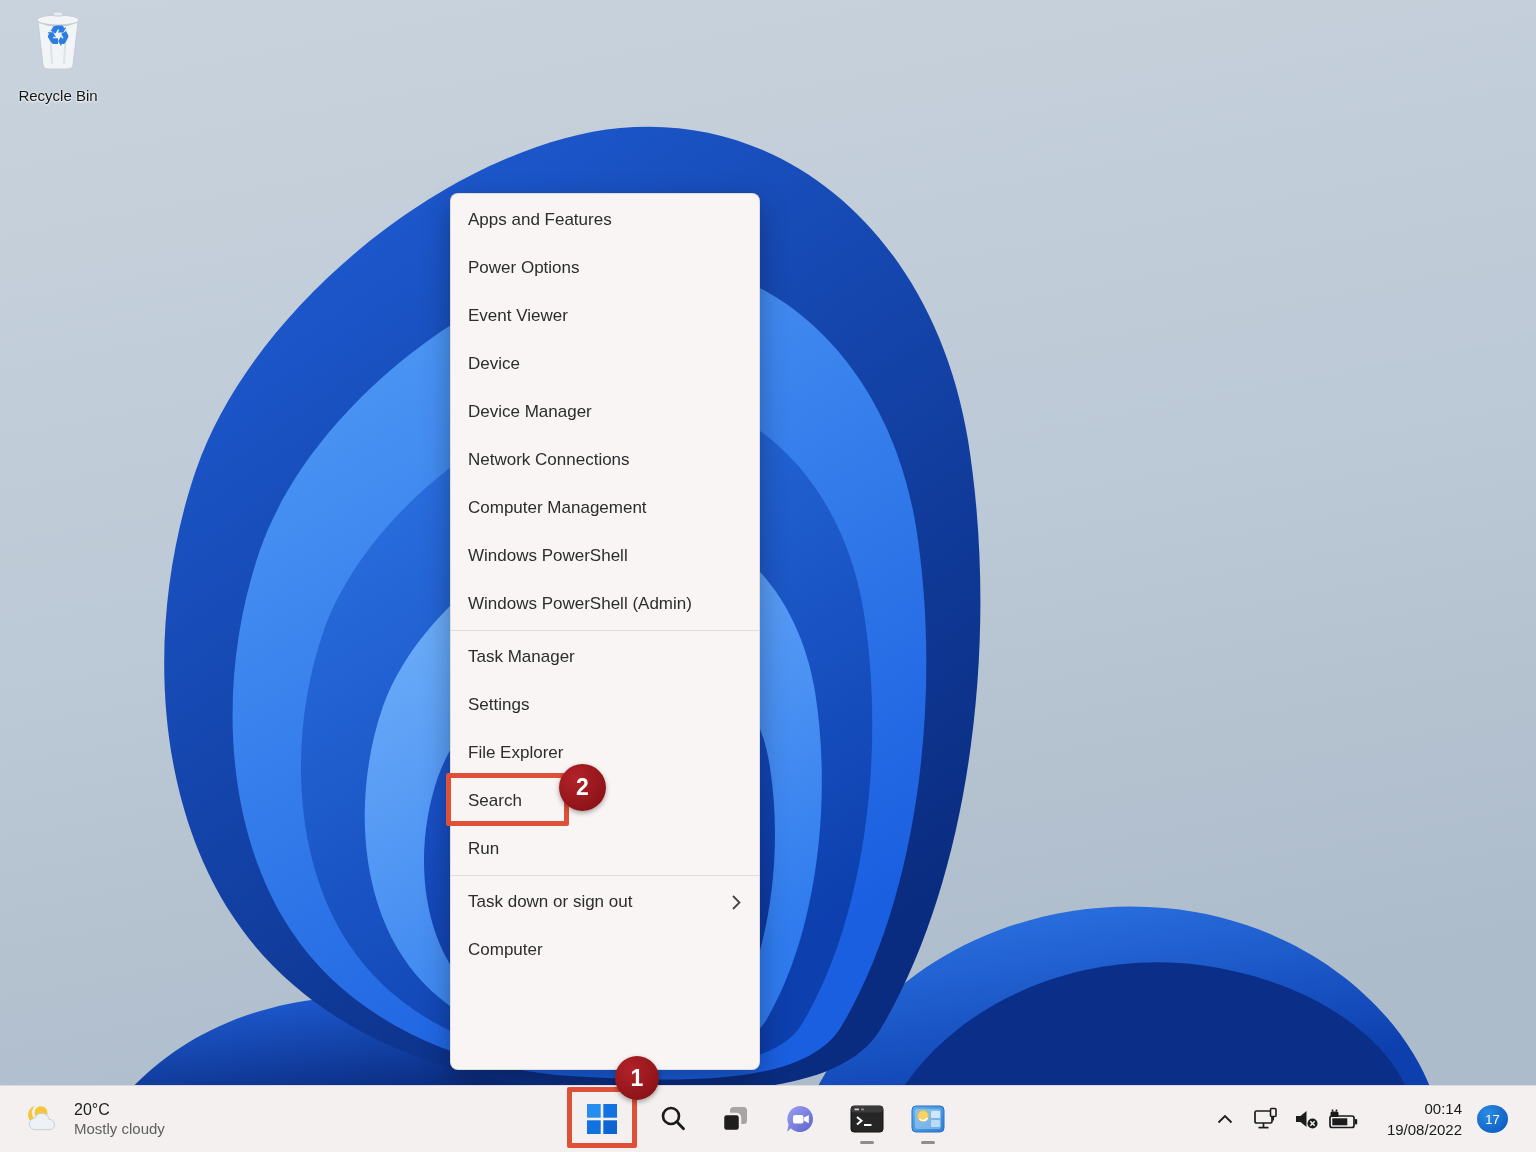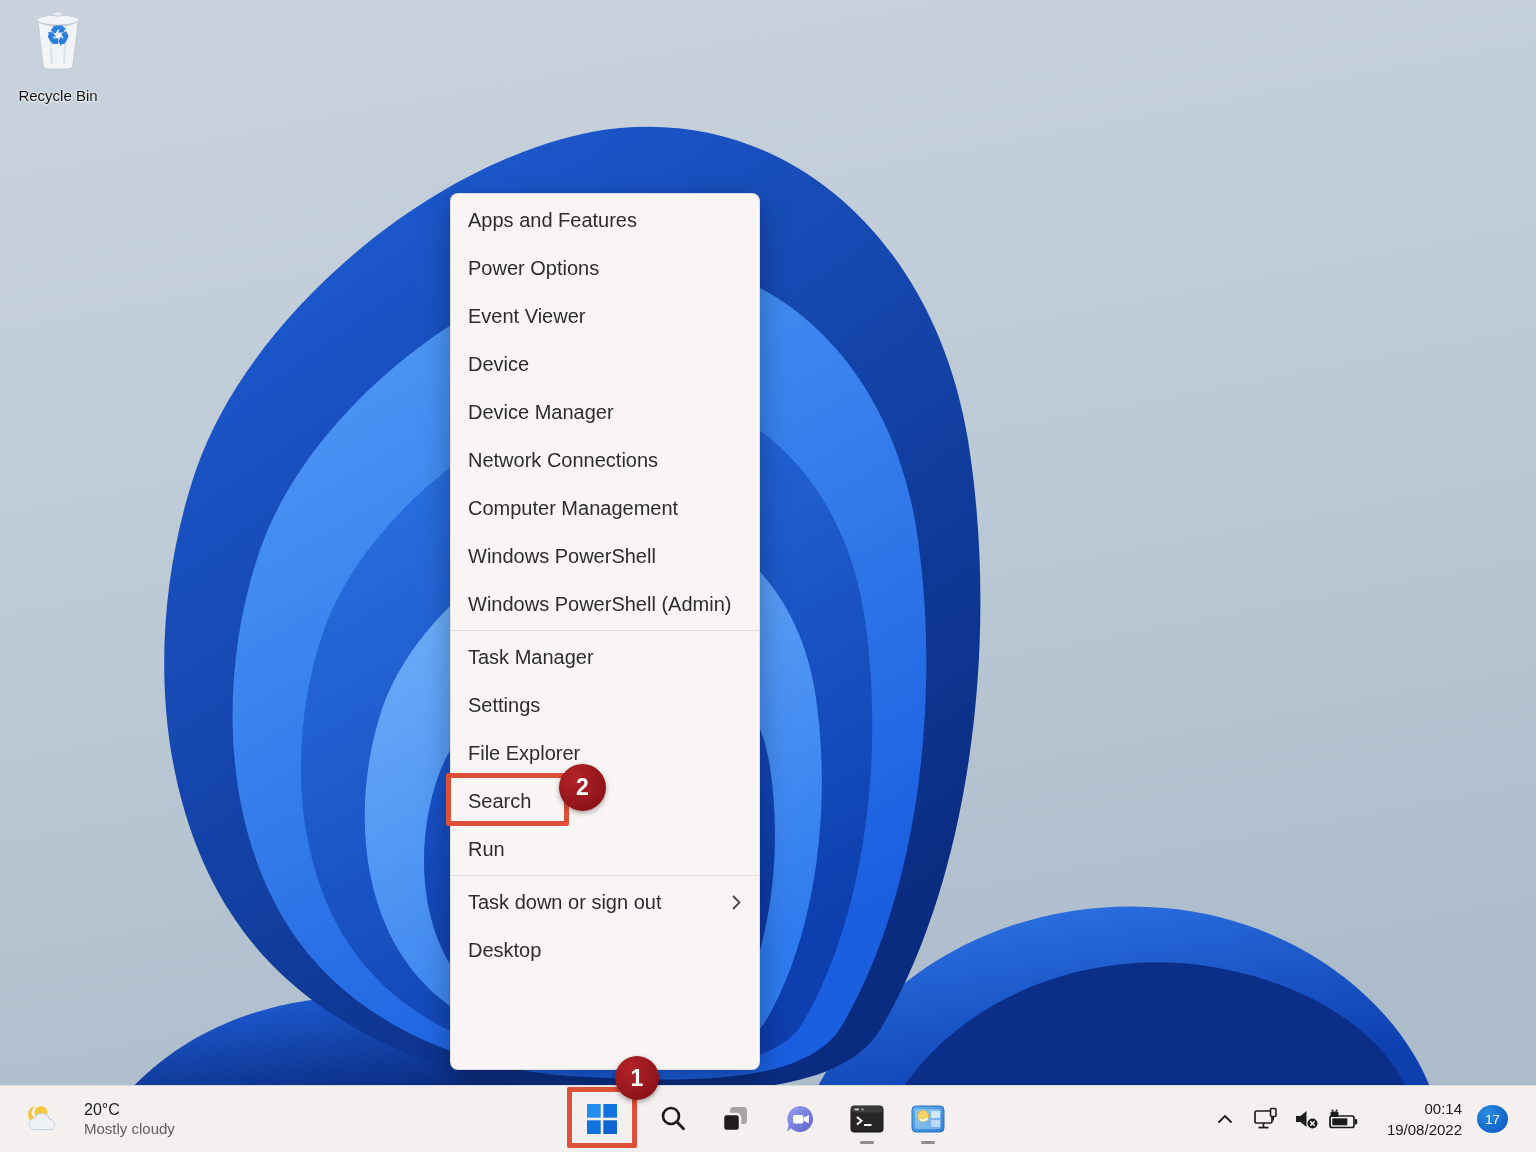--- a/index.html
+++ b/index.html
@@ -18,21 +18,21 @@
     font-size:27px;line-height:1;color:#2b7de0;font-weight:bold;}
   .desktop-icon .label{margin-top:15px;font-size:15px;color:#151515;
     text-shadow:0 0 3px rgba(255,255,255,.95),0 1px 2px rgba(255,255,255,.8);}
 
   
   .context-menu{position:absolute;left:450px;top:193px;width:310px;height:877px;
     background:#f8f5f4;border:1px solid rgba(0,0,0,.10);box-sizing:border-box;
     border-radius:8px;box-shadow:0 10px 28px rgba(0,0,0,.30);
     padding:2px 0;z-index:10;display:flex;flex-direction:column;}
   .menu-item{height:48px;flex:0 0 48px;display:flex;align-items:center;
-    padding:0 18px 0 17px;font-size:20px;color:#2d2d2d;white-space:nowrap;}
+    padding:0 18px 0 17px;font-size:17px;color:#2d2d2d;white-space:nowrap;}
   .menu-item .grow{flex:1;}
   .menu-divider{height:1px;background:#e2dedd;margin:2px 0;flex:0 0 1px;}
 
   
   .hl-rect{position:absolute;border:5px solid #df5038;box-sizing:border-box;
     border-radius:2px;pointer-events:none;}
   #settings-highlight{left:446px;top:773px;width:123px;height:53px;z-index:40;}
   #start-highlight{left:567px;top:1087px;width:70px;height:61px;z-index:40;}
   .step-badge{position:absolute;border-radius:50%;
     background:radial-gradient(circle at 35% 30%,#b22228,#8c1318 75%);
@@ -43,21 +43,21 @@
 
   
   .taskbar{position:absolute;left:0;right:0;bottom:0;height:67px;z-index:20;
     background:#f3f0ef;border-top:1px solid #dedad9;box-sizing:border-box;}
   .tb-btn{position:absolute;top:50%;transform:translateY(-50%);width:60px;height:56px;
     display:flex;align-items:center;justify-content:center;border-radius:6px;}
   .run-dot{position:absolute;bottom:3px;left:50%;transform:translateX(-50%);
     width:14px;height:3px;border-radius:2px;background:#8f8d8c;}
 
   .weather{position:absolute;left:16px;top:50%;transform:translateY(-50%);
-    display:flex;align-items:center;gap:22px;padding:4px 8px;border-radius:6px;}
+    display:flex;align-items:center;gap:12px;padding:4px 8px;border-radius:6px;}
   .weather .temp{font-size:16px;color:#1c1c1c;line-height:1.25;}
   .weather .cond{font-size:15px;color:#5f5f5f;line-height:1.25;}
 
   .tray-btn{position:absolute;top:50%;transform:translateY(-50%);
     display:flex;align-items:center;justify-content:center;height:44px;border-radius:6px;}
   .clock{position:absolute;right:74px;top:50%;transform:translateY(-50%);
     text-align:right;color:#1a1a1a;line-height:1.4;}
   .clock .time{font-size:15px;}
   .clock .date{font-size:15px;}
   .notif-badge{position:absolute;right:28px;top:50%;transform:translateY(-50%);
@@ -151,21 +151,21 @@
     <div class="menu-item">Search</div>
     <div class="menu-item">Run</div>
     <div class="menu-divider"></div>
     <div class="menu-item">
       <span>Task down or sign out</span>
         <span class="grow"></span>
       <svg width="9" height="15" viewBox="0 0 9 15">
         <polyline points="1,1 7.5,7.5 1,14" fill="none" stroke="#454545" stroke-width="1.8"></polyline>
       </svg>
     </div>
-    <div class="menu-item">Desktop</div>
+    <div class="menu-item">Computer</div>
   </div>
 
   <div class="hl-rect" id="settings-highlight"></div>
   <div class="hl-rect" id="start-highlight"></div>
   <div class="step-badge" id="badge-2">2</div>
   <div class="step-badge" id="badge-1">1</div>
 
   <div class="taskbar">
 
     <div class="weather">

